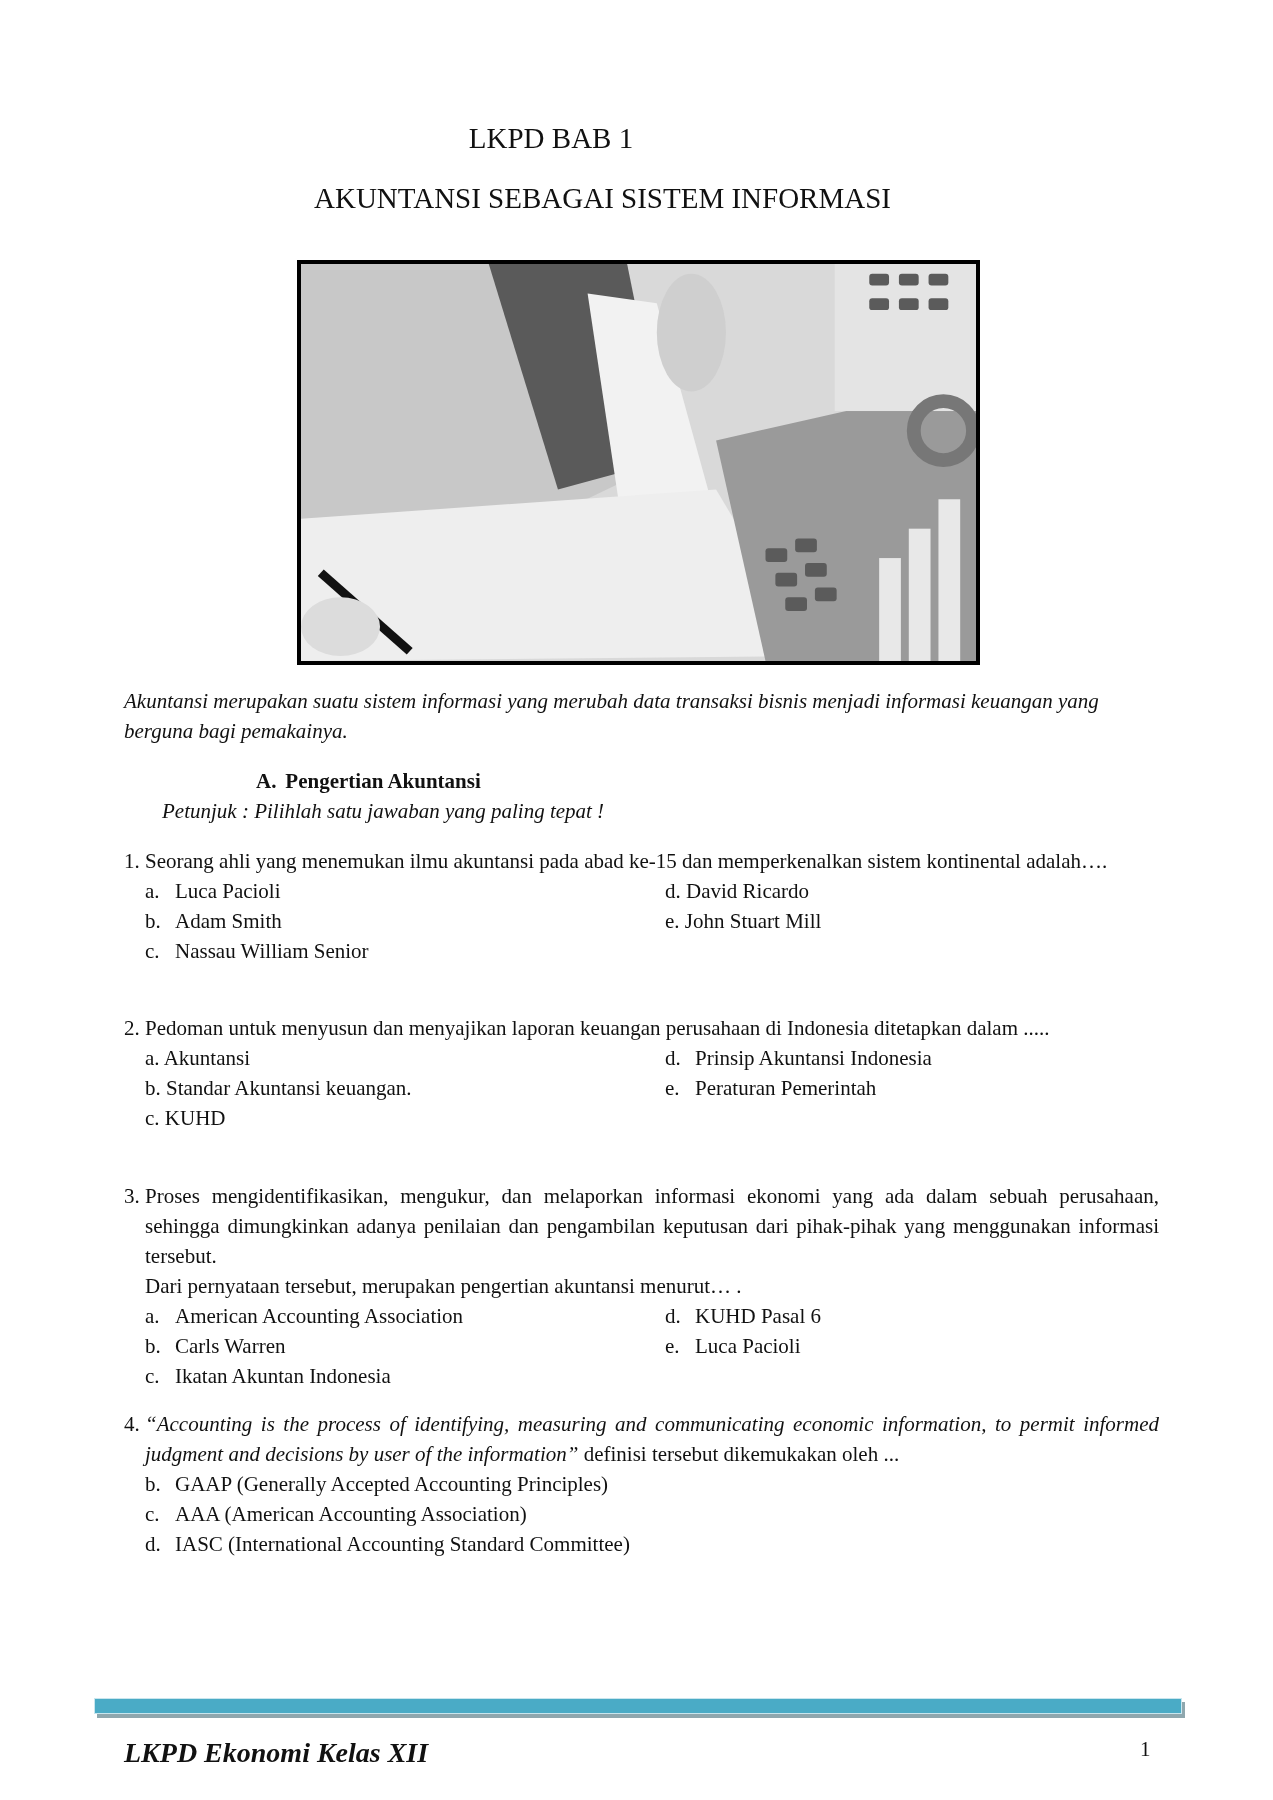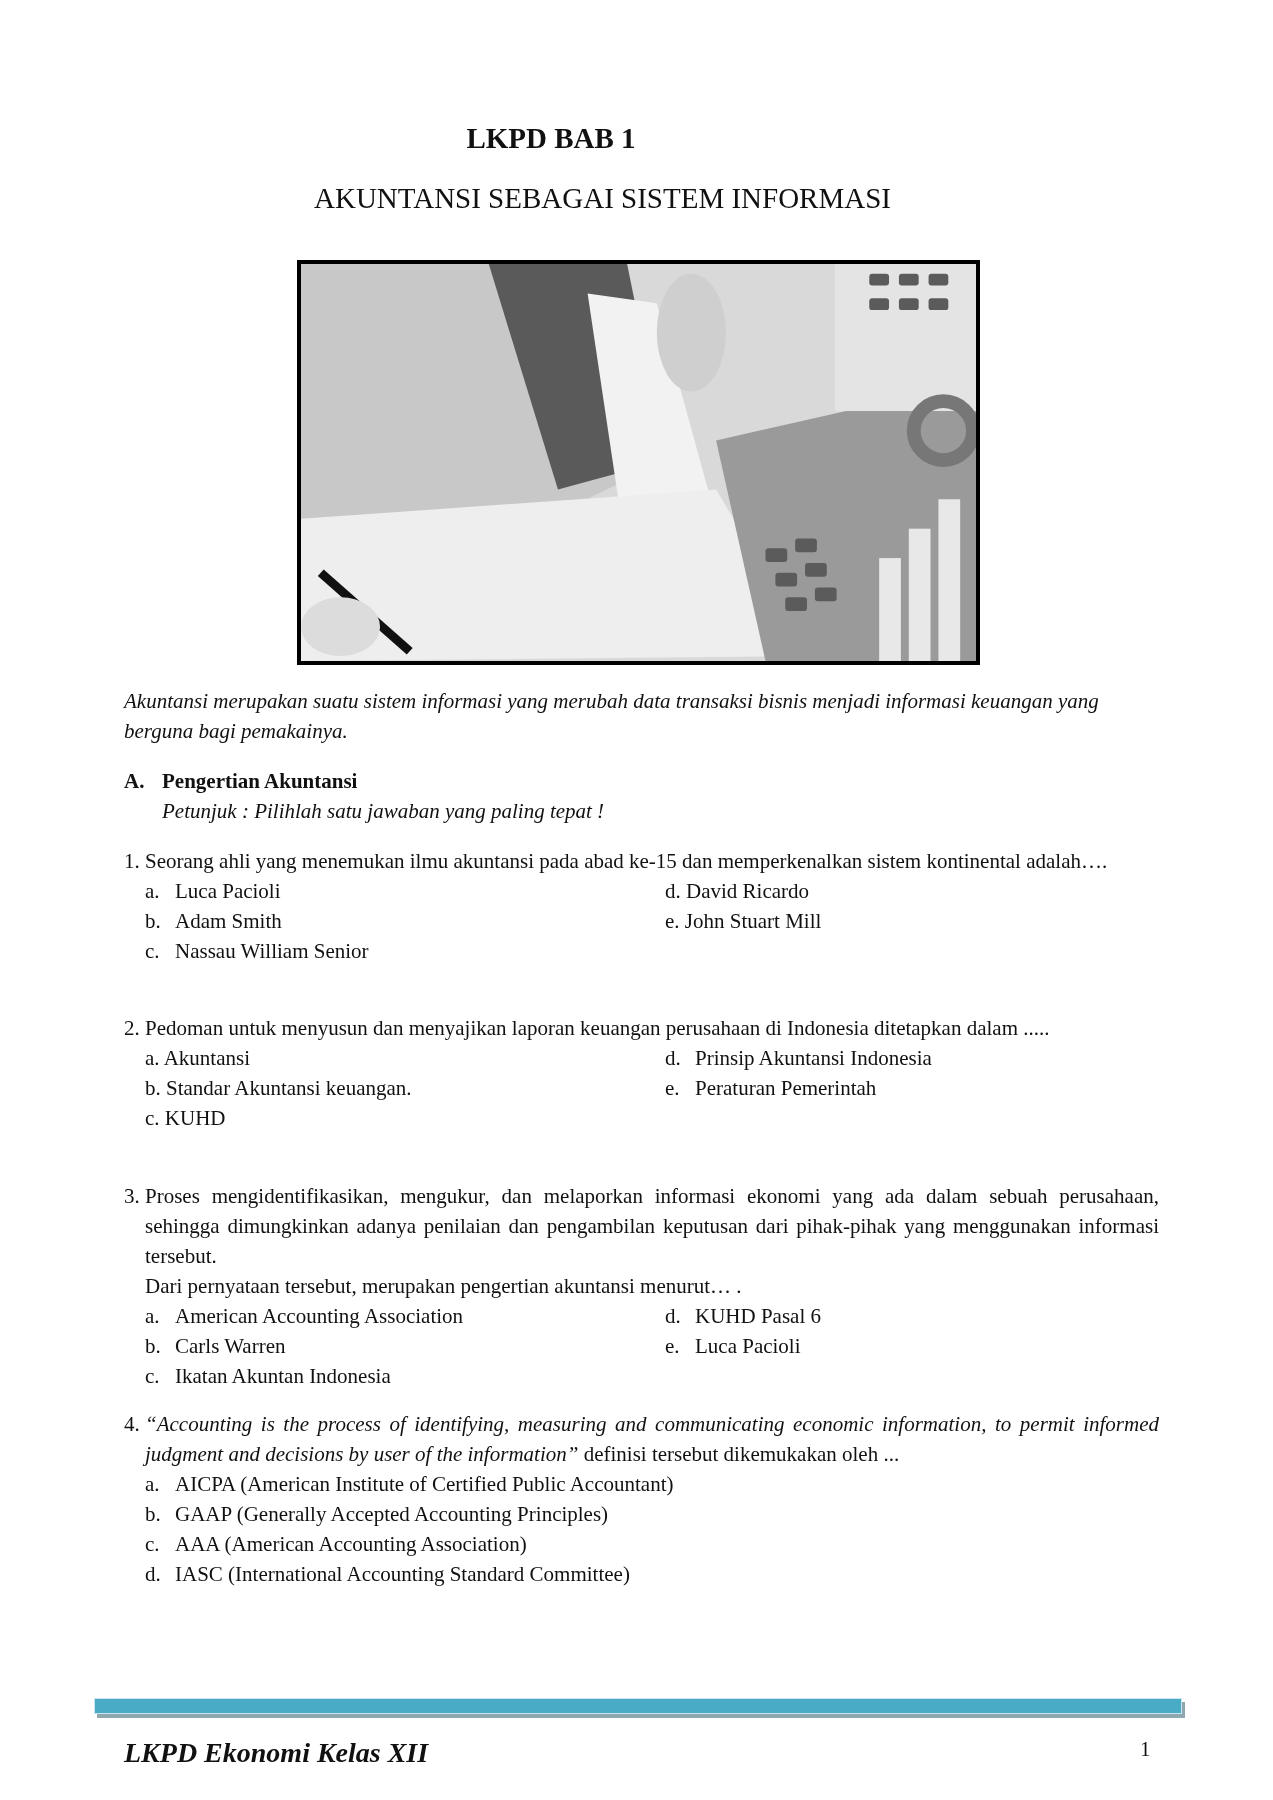--- a/index.html
+++ b/index.html
@@ -1,29 +1,29 @@
 <!DOCTYPE html>
 <html><head>
 <meta charset="utf-8">
 <style>
   html, body { margin:0; padding:0; background:#ffffff; }
   body { width:1273px; height:1800px; position:relative; overflow:hidden;
          font-family:"Liberation Serif", "DejaVu Serif", serif; color:#111; }
   .title1 { position:absolute; top:122px; left:0; width:1102px; text-align:center;
-            font-weight:bold; font-size:29px; letter-spacing:0; }
+            font-weight:normal; font-size:29px; letter-spacing:0; }
   .title2 { position:absolute; top:182px; left:0; width:1205px; text-align:center;
             font-weight:normal; font-size:29px; }
   .photo { position:absolute; left:297px; top:260px; width:683px; height:405px;
            border:4px solid #000; box-sizing:border-box; overflow:hidden;
            background:linear-gradient(135deg,#cfcfcf 0%,#e9e9e9 30%,#a9a9a9 55%,#d8d8d8 75%,#8d8d8d 100%); }
   .photo svg { width:100%; height:100%; display:block; }
   .intro { position:absolute; left:124px; top:686px; width:1035px; font-style:italic;
            font-size:21px; line-height:30px; }
   .sec { position:absolute; left:124px; top:766px; font-size:21px; line-height:30px; }
-  .sec .head { font-weight:bold; }
+  .sec .head { font-weight:bold;text-align:center; }
   .sec .head .lbl { display:inline-block; width:38px; }
   .sec .hint { font-style:italic; padding-left:38px; }
   .q { position:absolute; left:124px; width:1035px; font-size:21px; line-height:30px; }
   .q .num { position:absolute; left:0; top:0; width:40px; }
   .q .body { margin-left:21px; }
   .q .stem { text-align:justify; text-align-last:left; }
   .opts2 { display:grid; grid-template-columns:520px 1fr; }
   .opt .l { display:inline-block; width:30px; }
   .italic { font-style:italic; }
   .footer-bar { position:absolute; left:94px; top:1698px; width:1086px; height:14px;
@@ -119,21 +119,20 @@
       <div class="opt"><span class="l">e.</span><span>Luca Pacioli</span></div>
       <div class="opt"><span class="l">c.</span><span>Ikatan Akuntan Indonesia</span></div>
     </div>
   </div>
 </div>
 
 <div class="q" style="top:1409px;">
   <span class="num">4.</span>
   <div class="body">
     <div class="stem"><span class="italic">“Accounting is the process of identifying, measuring and communicating economic information, to permit informed judgment and decisions by user of the information”</span><span> definisi tersebut dikemukakan oleh ...</span></div>
-    <div class="opt"><span class="l">a.</span><span>AICPA (American Institute of Certified Public Accountant)</span></div>
     <div class="opt"><span class="l">b.</span><span>GAAP (Generally Accepted Accounting Principles)</span></div>
     <div class="opt"><span class="l">c.</span><span>AAA (American Accounting Association)</span></div>
     <div class="opt"><span class="l">d.</span><span>IASC (International Accounting Standard Committee)</span></div>
   </div>
 </div>
 
 <div class="footer-bar" style="background: rgb(74, 171, 198);"></div>
 <div class="footer-left">LKPD Ekonomi Kelas XII</div>
 <div class="footer-right">1</div>
 

